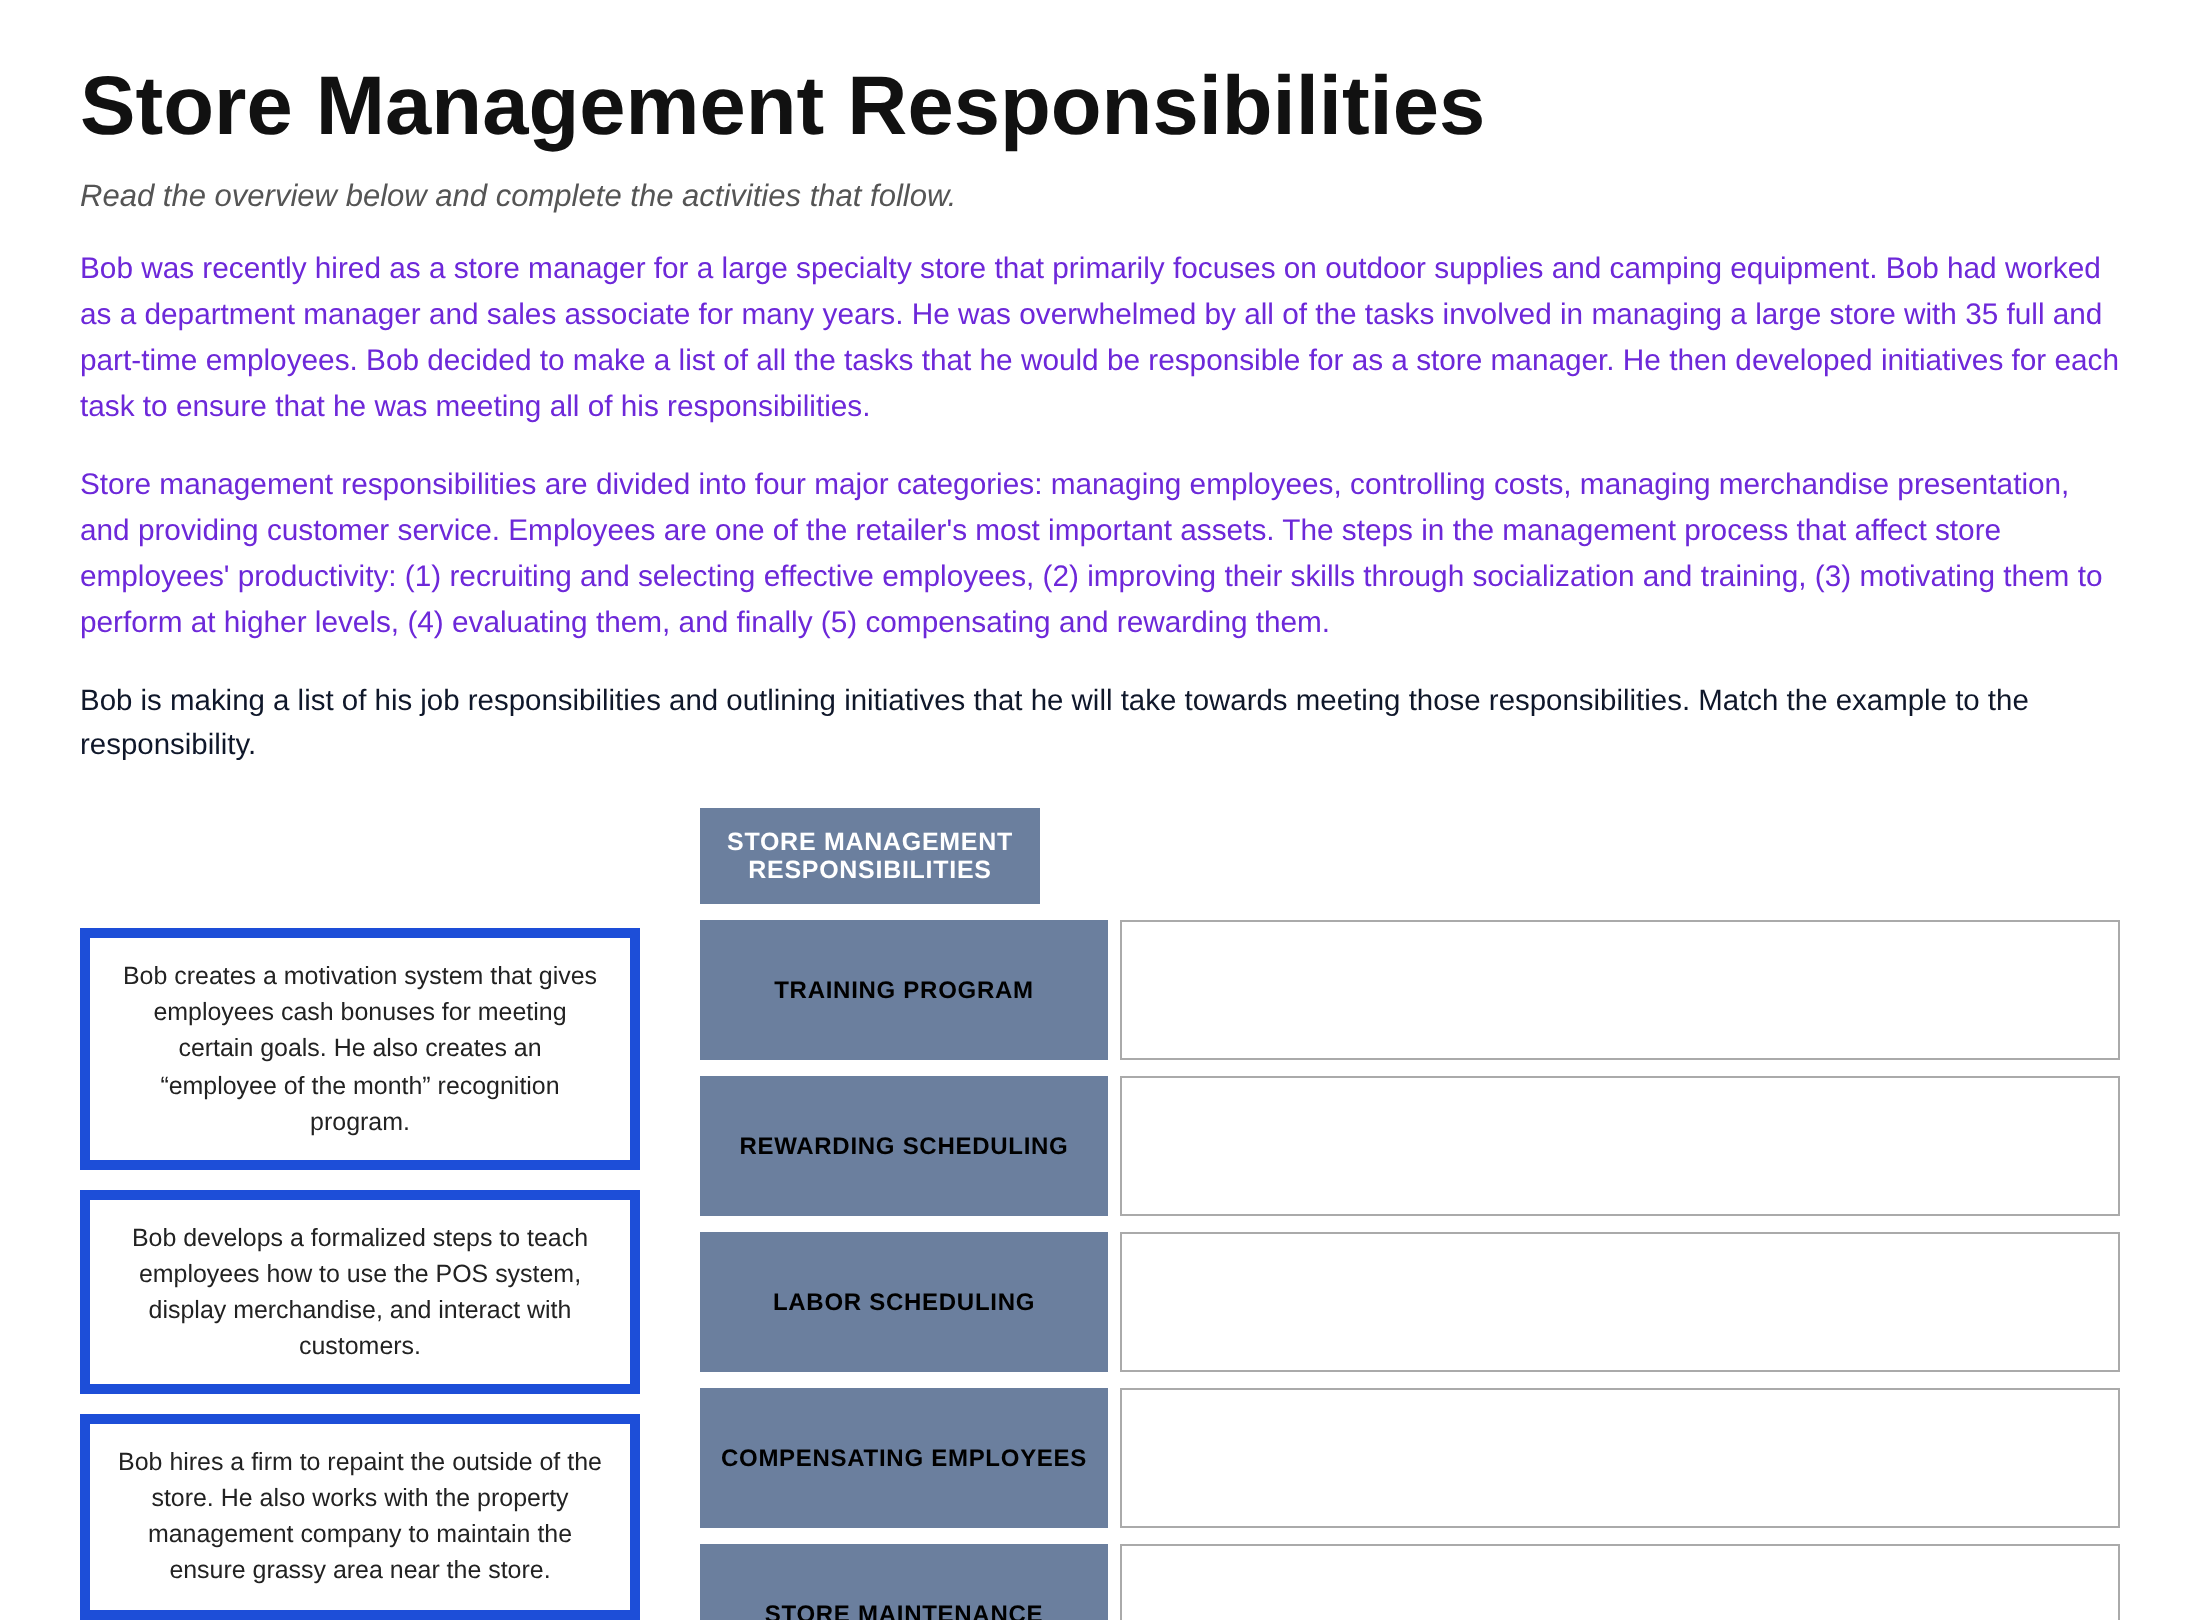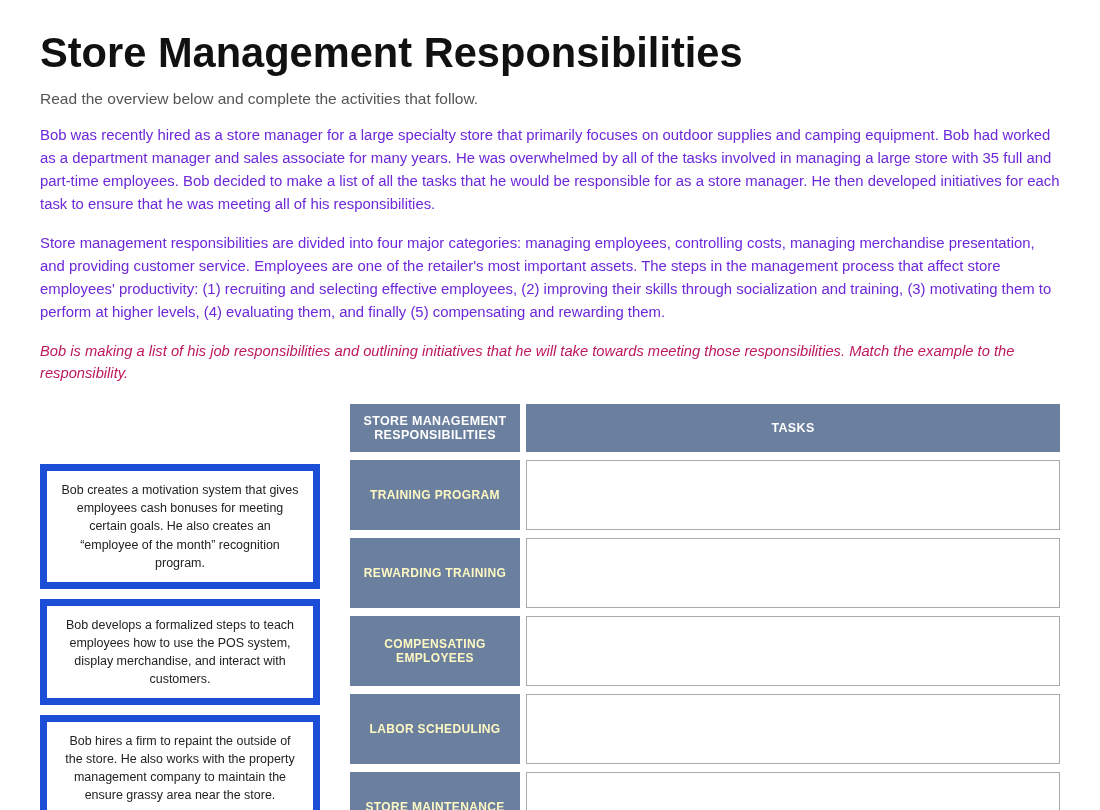--- a/index.html
+++ b/index.html
@@ -11,53 +11,53 @@
       max-width: 1100px;
     }
     h1 {
       font-size: 2.6em;
       font-weight: 900;
       color: #111;
       margin-bottom: 14px;
       line-height: 1.1;
     }
     .subtitle {
+      font-style: italic;
       color: #555;
       margin-bottom: 16px;
       font-size: 0.97em;
     }
     .paragraph {
       font-size: 0.93em;
       color: #6d28d9;
       line-height: 1.55;
       margin-bottom: 16px;
     }
     .italic-note {
-      font-style: italic;
-      color: #be185d;
+      color: #0f172a;
       font-size: 0.92em;
       margin-bottom: 20px;
       line-height: 1.5;
     }
     .activity-area {
       display: flex;
       gap: 30px;
       align-items: flex-start;
       margin-top: 10px;
     }
     .draggable-items {
       display: flex;
       flex-direction: column;
       gap: 10px;
       width: 280px;
       flex-shrink: 0;
       margin-top: 60px;
     }
     .drag-card {
-      border: 7px solid #1d4ed8;
+      border: 5px solid #1d4ed8;
       padding: 10px 14px;
       font-size: 0.78em;
       text-align: center;
       background: #fff;
       color: #222;
       line-height: 1.45;
       cursor: grab;
       min-height: 60px;
       display: flex;
       align-items: center;
@@ -90,25 +90,24 @@
       flex: 1;
       margin-left: 6px;
     }
     .match-row {
       display: flex;
       margin-bottom: 8px;
       align-items: stretch;
     }
     .responsibility-cell {
       background: #6b7f9e;
-      color: #fef9c3;
+      color: #000000;
       font-size: 0.75em;
       font-weight: bold;
-      text-align: center;
-      width: 170px;
+      width: 204px;
       flex-shrink: 0;
       padding: 12px 8px;
       display: flex;
       align-items: center;
       justify-content: center;
       letter-spacing: 0.03em;
       min-height: 70px;
     }
     .drop-zone {
       flex: 1;
@@ -138,40 +137,39 @@
     <div class="drag-card">Bob develops a formalized steps to teach employees how to use the POS system, display merchandise, and interact with customers.</div>
     <div class="drag-card">Bob hires a firm to repaint the outside of the store. He also works with the property management company to maintain the ensure grassy area near the store.</div>
     <div class="drag-card">Bob invests in a software system to help him manage employee shifts. He wants to ensure that all areas of the store always have employee coverage.</div>
 
   </div>
 
   <div class="match-table">
 
     <div class="table-header-row">
       <div class="col-header col-responsibility">STORE MANAGEMENT RESPONSIBILITIES</div>
-      <div class="col-header col-tasks">TASKS</div>
     </div>
 
     <div class="match-row">
       <div class="responsibility-cell">TRAINING PROGRAM</div>
       <div class="drop-zone"></div>
     </div>
 
     <div class="match-row">
-      <div class="responsibility-cell">REWARDING TRAINING</div>
+      <div class="responsibility-cell">REWARDING SCHEDULING</div>
+      <div class="drop-zone"></div>
+    </div>
+
+    <div class="match-row">
+      <div class="responsibility-cell">LABOR SCHEDULING</div>
       <div class="drop-zone"></div>
     </div>
 
     <div class="match-row">
       <div class="responsibility-cell">COMPENSATING EMPLOYEES</div>
-      <div class="drop-zone"></div>
-    </div>
-
-    <div class="match-row">
-      <div class="responsibility-cell">LABOR SCHEDULING</div>
       <div class="drop-zone"></div>
     </div>
 
     <div class="match-row">
       <div class="responsibility-cell">STORE MAINTENANCE</div>
       <div class="drop-zone"></div>
     </div>
 
   </div>
 </div>

